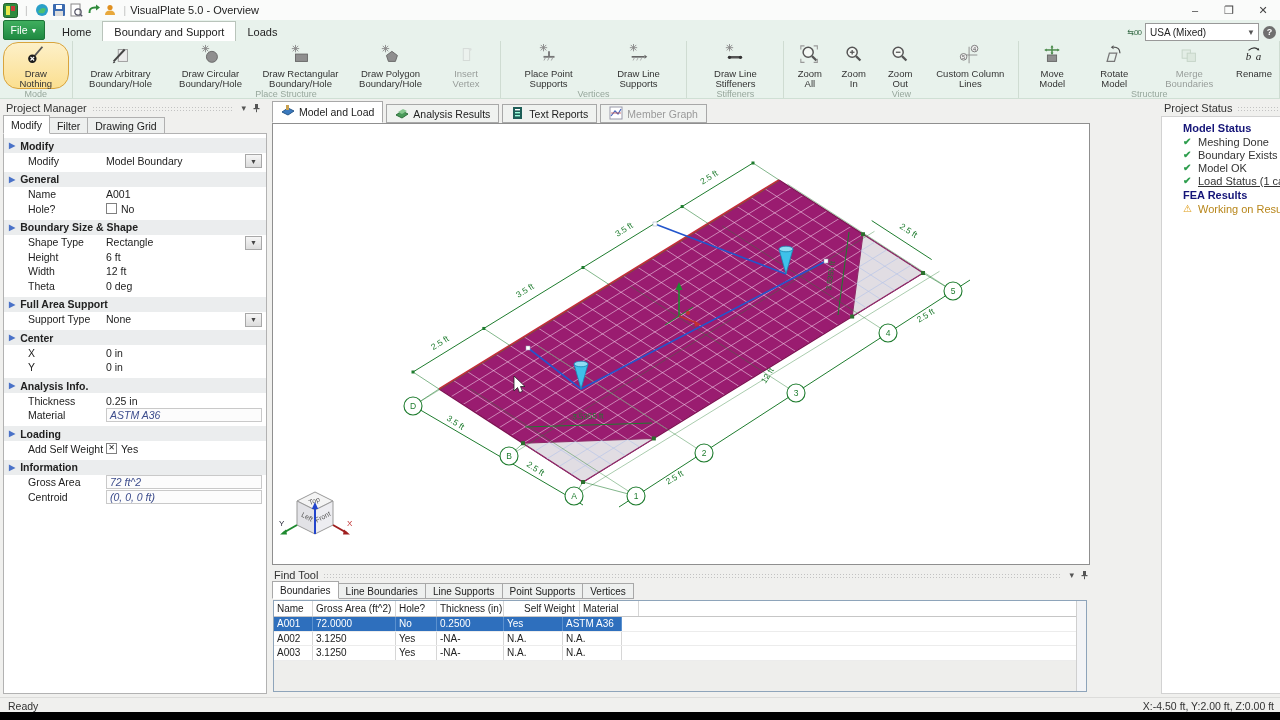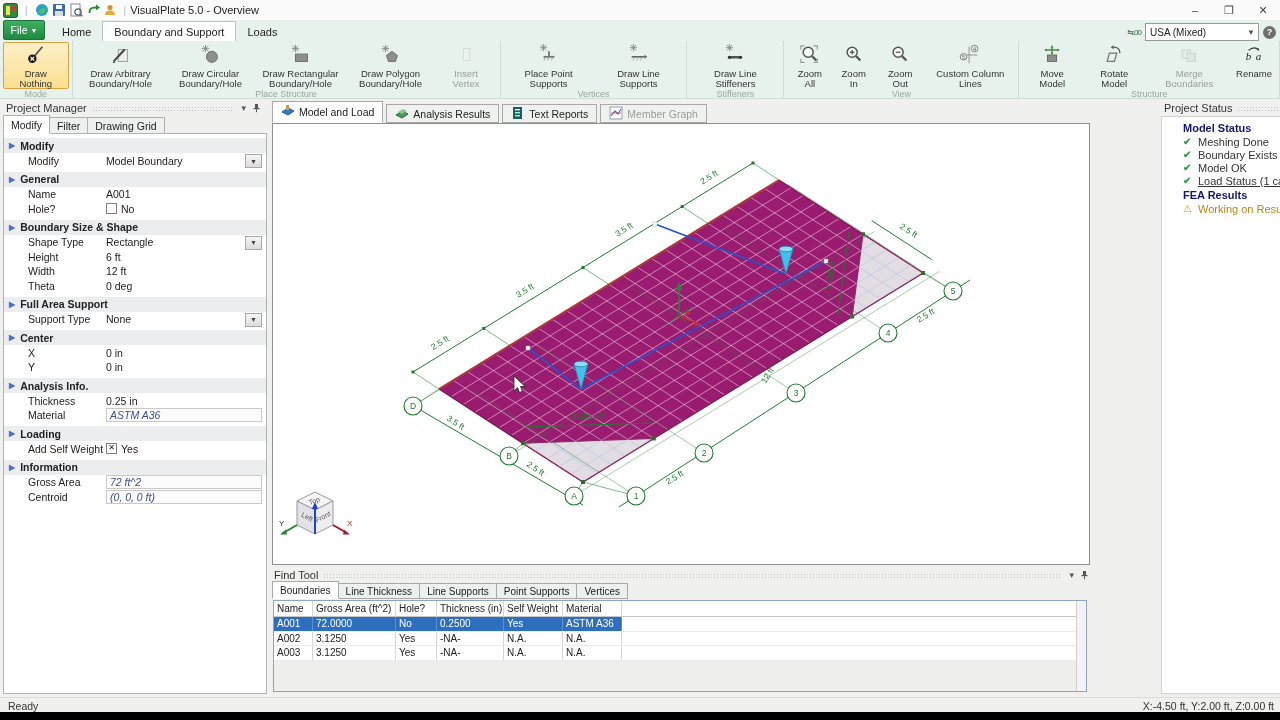--- a/index.html
+++ b/index.html
@@ -21,21 +21,21 @@
   .units-dd{width:108px;height:16px;background:#fff;border:1px solid #999;display:flex;align-items:center;font-size:10px;color:#222;padding-left:4px;}
   .units-dd .dda{margin-left:auto;color:#555;font-size:8px;padding:0 3px;}
   .help-circle{width:13px;height:13px;border-radius:50%;background:#6f6f6f;color:#fff;font-size:9px;font-weight:bold;display:flex;align-items:center;justify-content:center;}
   .fmt-ico{font-size:8px;color:#356a45;letter-spacing:-1px;}
   
   .ribbon{left:0;top:41px;width:1280px;height:57px;background:#e8f2ec;border-bottom:1px solid #cfdfd4;display:flex;}
   .rgroup{display:flex;flex-direction:column;border-right:1px solid #cfdcd2;padding:1px 3px 0 3px;}
   .rbuttons{display:flex;align-items:flex-start;flex:1;}
   .rbtn{display:flex;flex-direction:column;align-items:center;max-width:82px;min-width:34px;padding:1px 3px 0 3px;border:1px solid transparent;border-radius:2px;font-size:9.5px;line-height:10px;color:#333;text-align:center;height:44px;}
   .rbtn svg{margin-bottom:1px;flex:none;}
-  .rbtn.selected{background:linear-gradient(#fdf0c8,#fbdf90);border-color:#d9a43c;}
+  .rbtn.selected{background:linear-gradient(#fdf0c8,#fbdf90);border-color:#d9a43c;border-radius:15px;}
   .rbtn.disabled{opacity:.45;}
   .rgroup-label{text-align:center;font-size:9px;color:#97a79c;height:11px;line-height:10px;}
   
   .phead{height:16px;display:flex;align-items:center;font-size:11px;color:#333;padding:0 4px;}
   .dotfill{flex:1;height:5px;margin:0 5px;background-image:radial-gradient(#c2c2c2 0.7px,transparent 0.8px);background-size:3px 3px;}
   .ph-ico{color:#555;font-size:9px;margin:0 3px;display:flex;align-items:center;}
   
   .pm{left:2px;top:100px;width:266px;height:595px;}
   .pm-body{position:absolute;left:1px;right:1px;top:33px;bottom:1px;background:#fff;border:1px solid #b2b2b2;overflow:hidden;}
   .ptabs{position:absolute;left:1px;top:16px;height:18px;display:flex;align-items:flex-end;}
@@ -760,33 +760,33 @@
       <span class="ph-ico">
           <svg width="9" height="10">
             <rect x="3" y="1" width="3" height="4" fill="#555"></rect>
             <rect x="1.5" y="5" width="6" height="1.2" fill="#555"></rect>
             <rect x="4" y="6.2" width="1" height="3" fill="#555"></rect>
           </svg>
         </span>
     </div>
     <div class="fttabs" id="ft-tabs">
         <div class="fttab active">Boundaries</div>
-        <div class="fttab">Line Thickness</div>
+        <div class="fttab">Line Boundaries</div>
         <div class="fttab">Line Supports</div>
         <div class="fttab">Point Supports</div>
         <div class="fttab">Vertices</div>
       </div>
     <div class="ft-table" id="ft-table">
       <div class="ft-sb"></div>
     <div class="ft-hrow">
           <div class="ft-cell" style="width: 32px;">Name</div>
           <div class="ft-cell" style="width: 76px;">Gross Area (ft^2)</div>
           <div class="ft-cell" style="width: 34px;">Hole?</div>
           <div class="ft-cell" style="width: 60px;">Thickness (in)</div>
-          <div class="ft-cell" style="width: 52px;">Self Weight</div>
+          <div class="ft-cell" style="width: 52px; margin-left: 17px;">Self Weight</div>
           <div class="ft-cell" style="width: 52px;">Material</div>
           <div class="ft-cell" style="flex: 1 1 0%; border-right: none;"></div>
         </div>
         <div class="ft-row selected">
           <div class="ft-cell datac" style="width: 32px;">A001</div>
           <div class="ft-cell datac" style="width: 76px;">72.0000</div>
           <div class="ft-cell datac" style="width: 34px;">No</div>
           <div class="ft-cell datac" style="width: 60px;">0.2500</div>
           <div class="ft-cell datac" style="width: 52px;">Yes</div>
           <div class="ft-cell datac" style="width: 52px;">ASTM A36</div>

